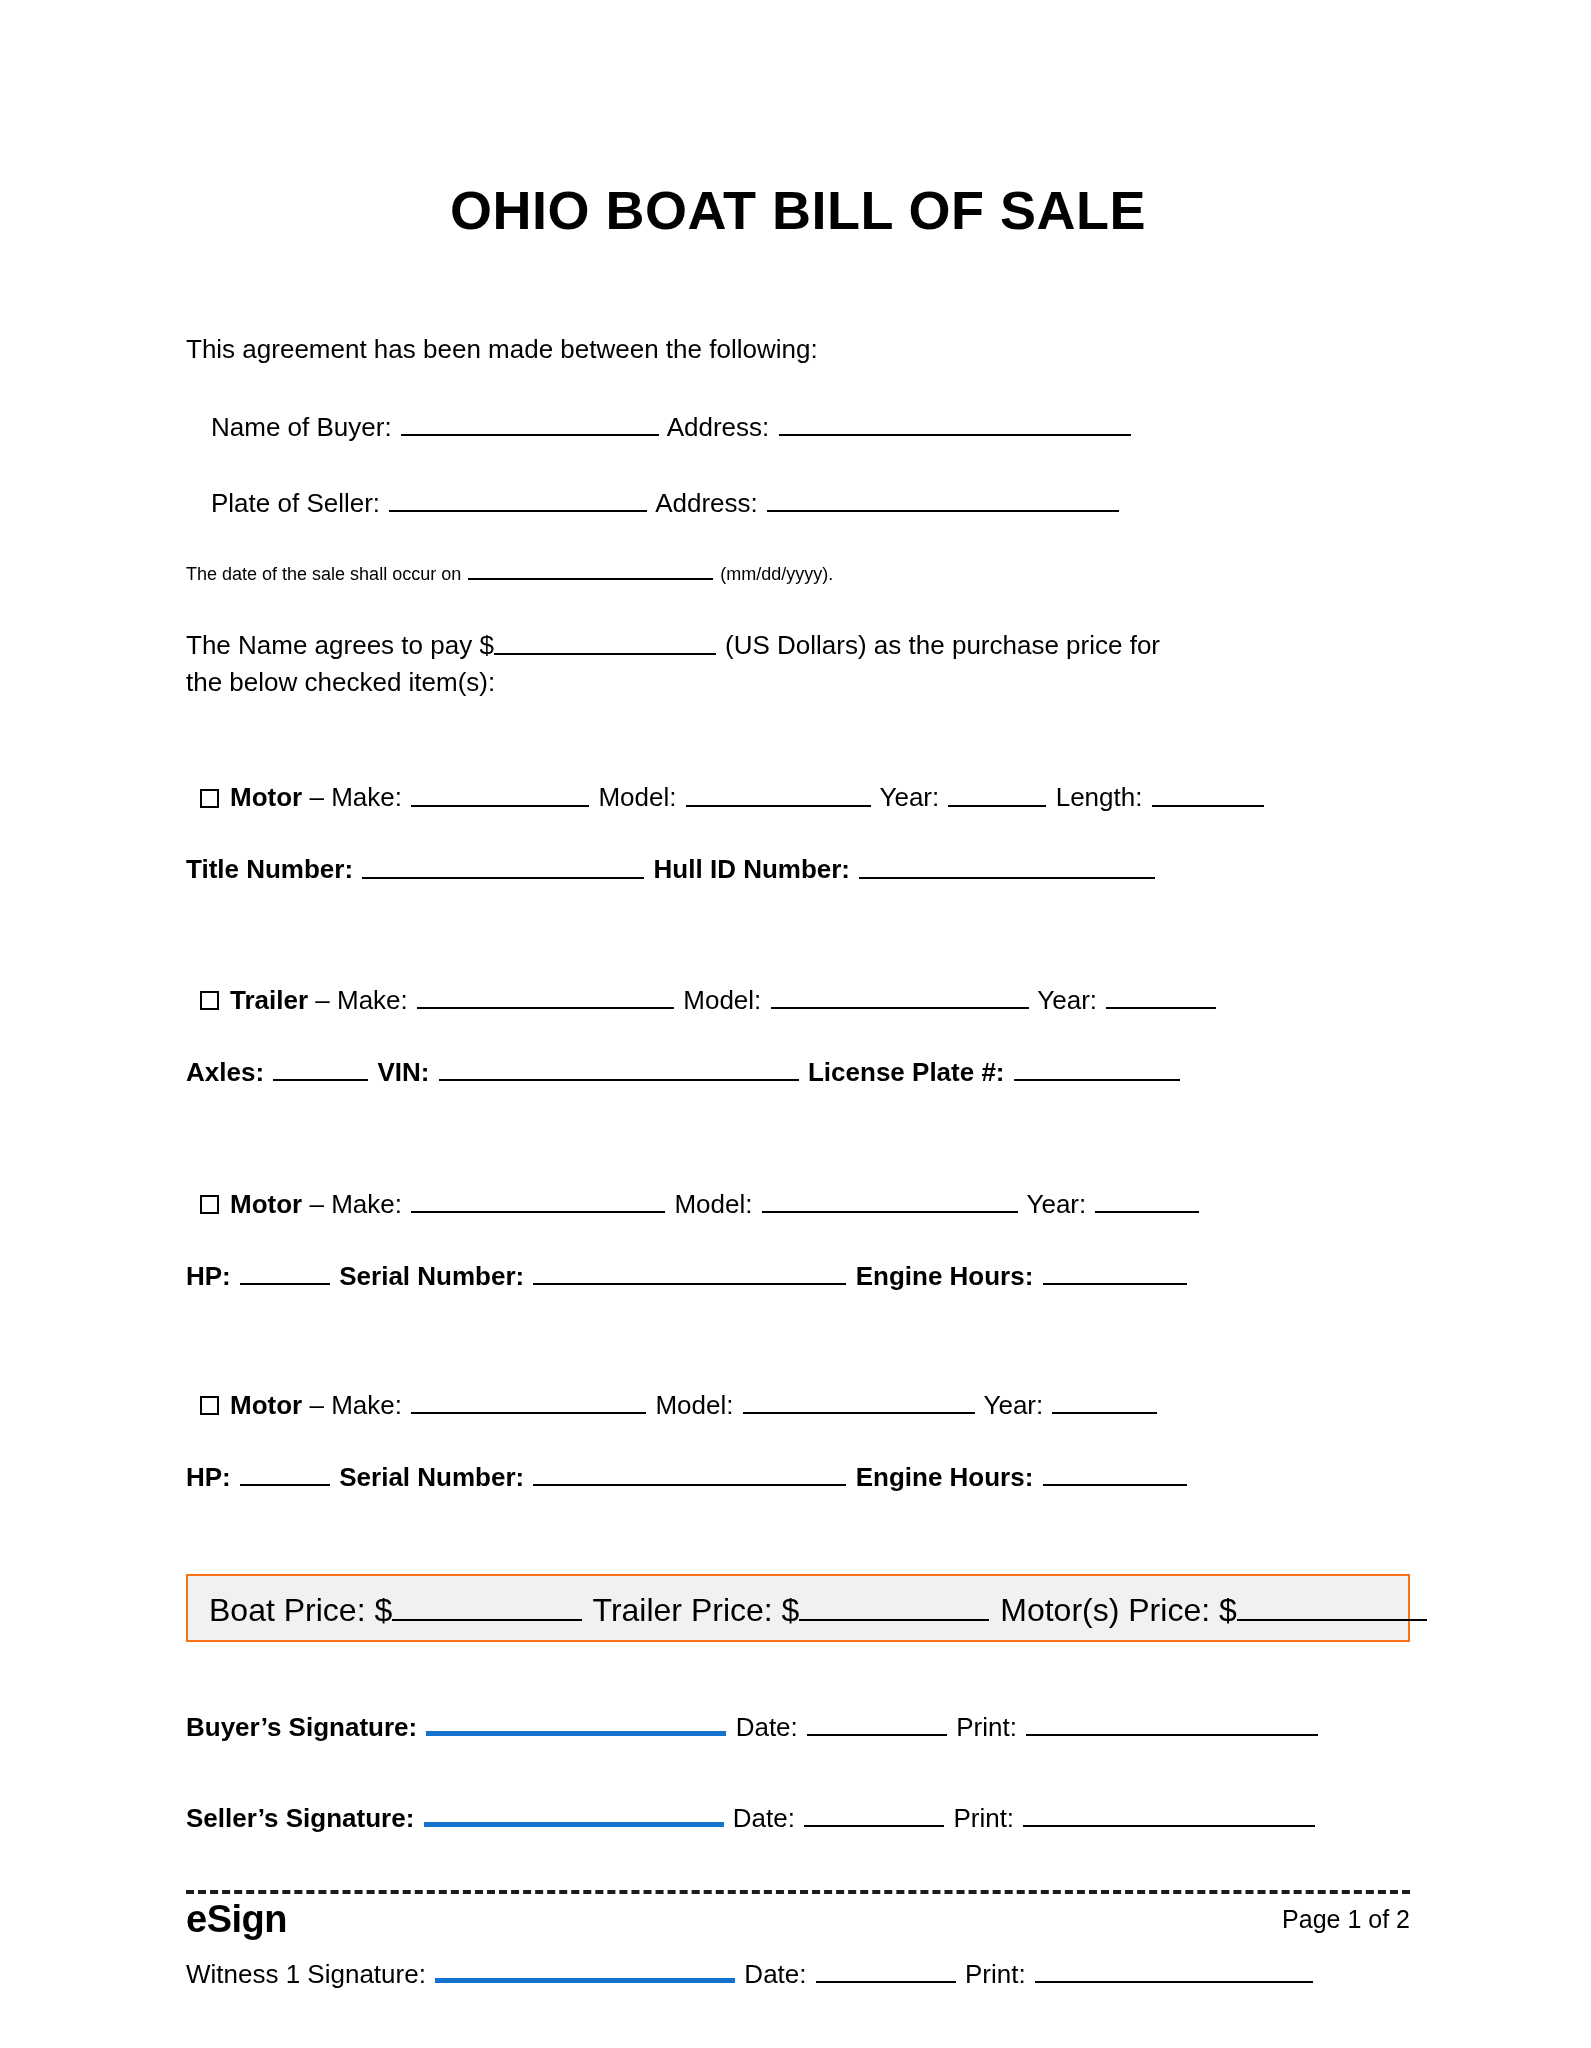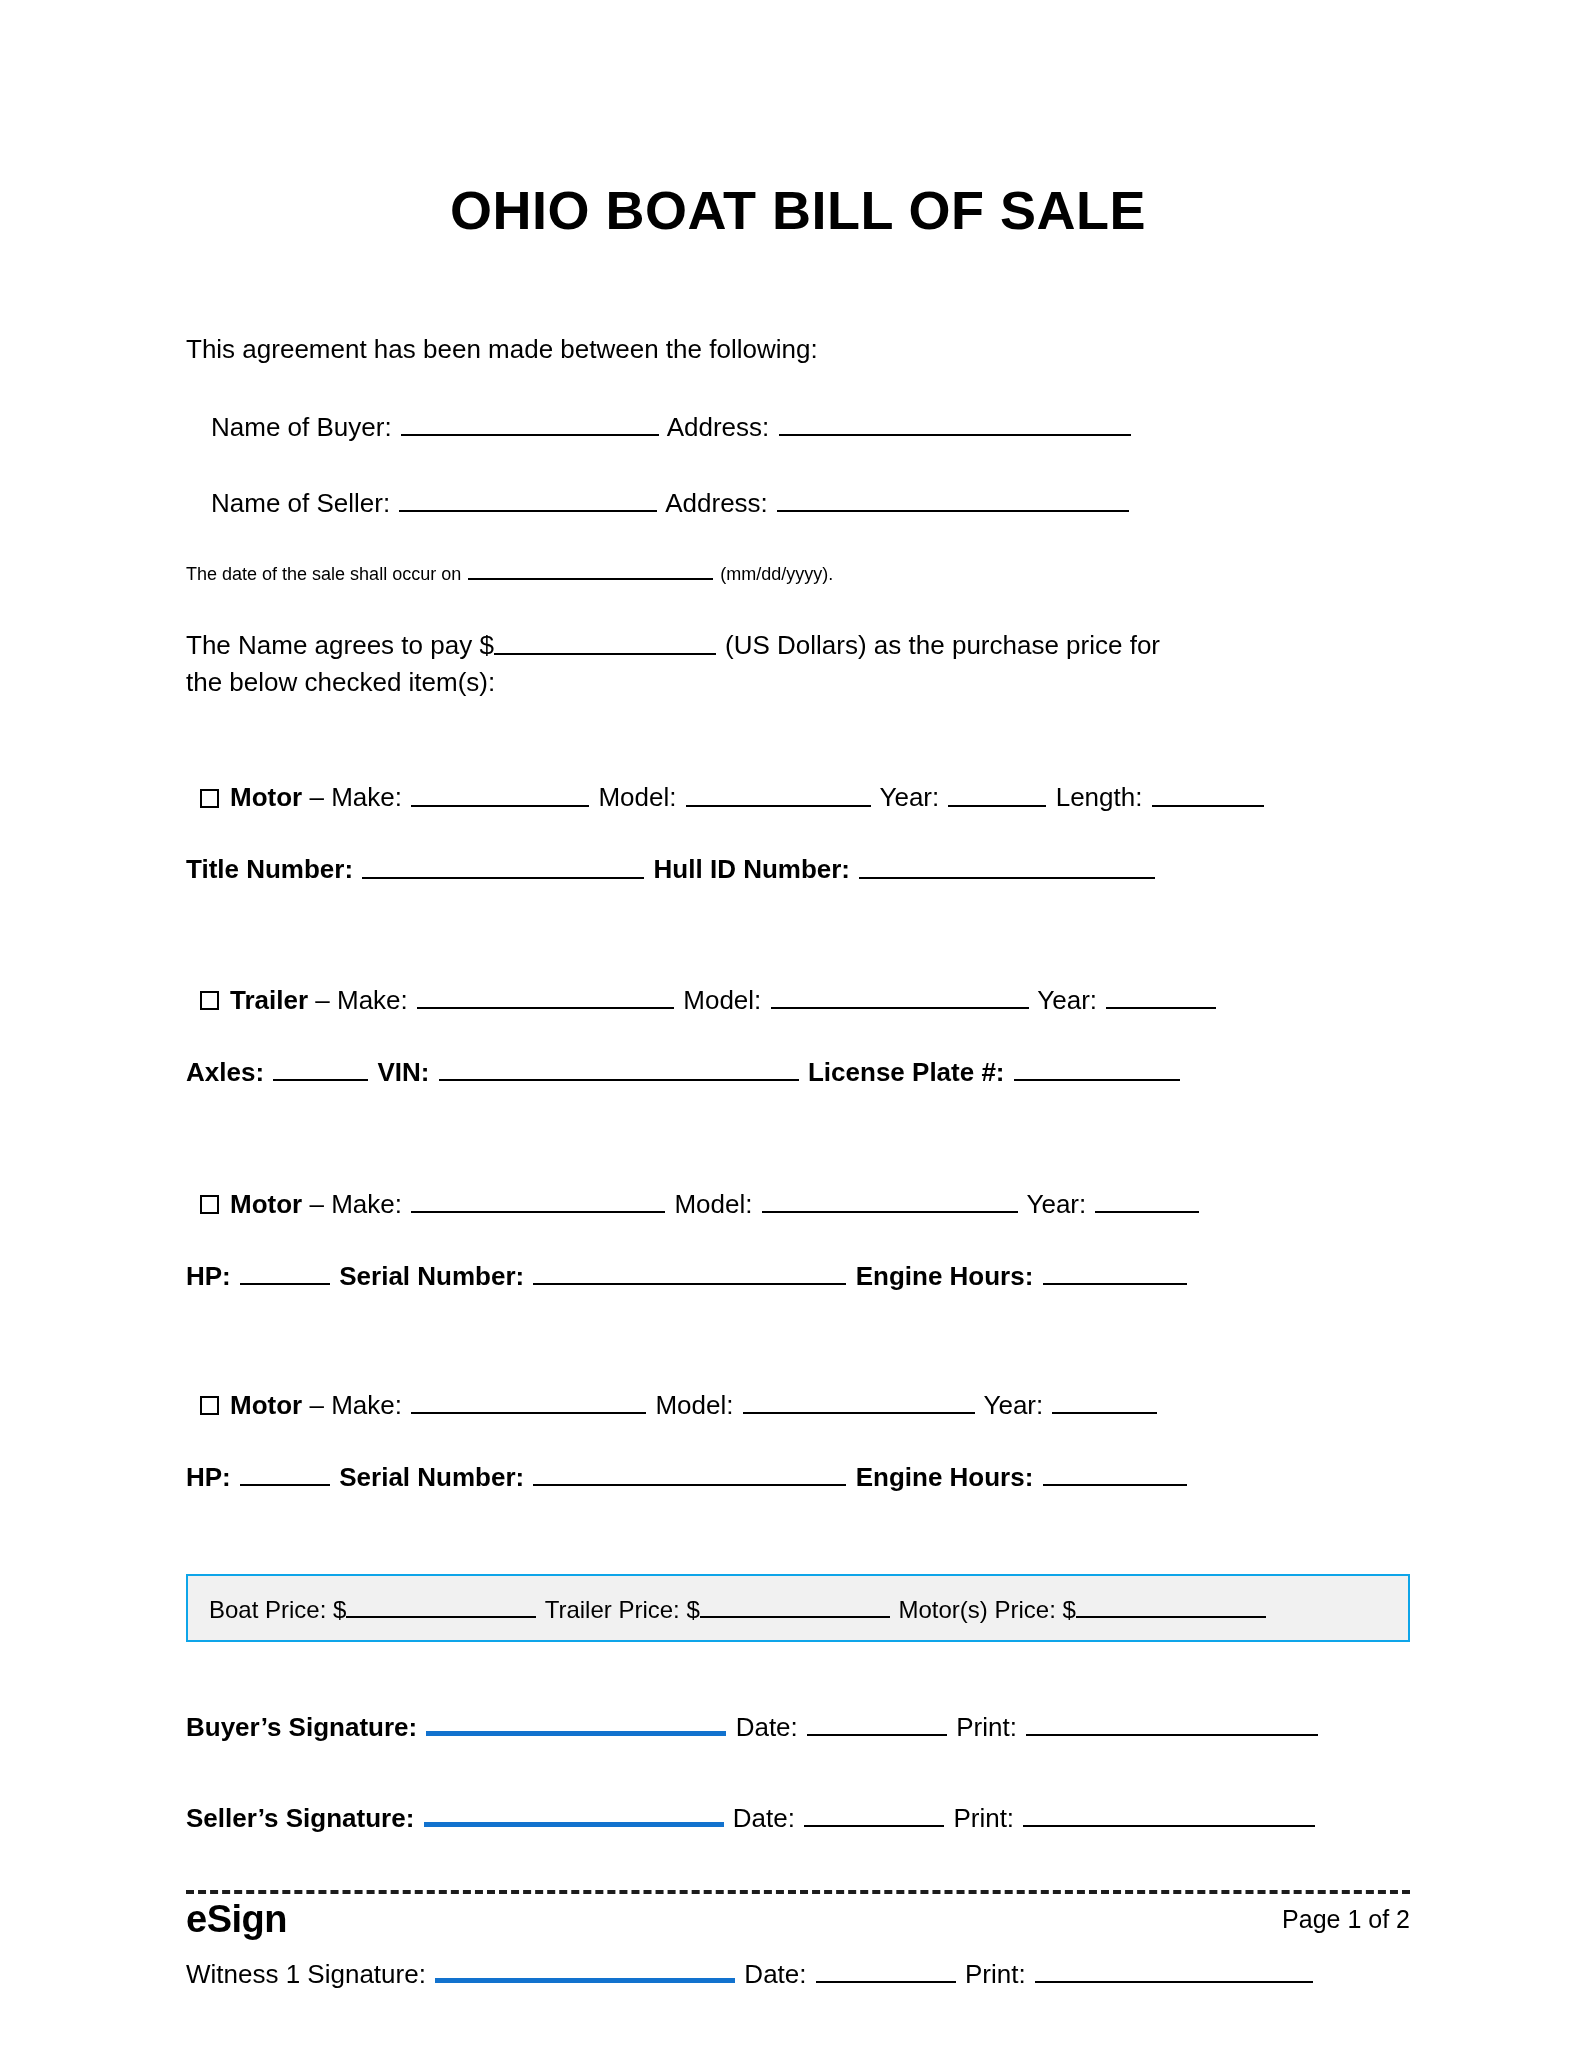--- a/index.html
+++ b/index.html
@@ -131,25 +131,25 @@
     font-weight: bold;
   }
   .sec-boat    { margin-top: 76px; }
   .sec-trailer { margin-top: 96px; }
   .sec-motor1  { margin-top: 97px; }
   .sec-motor2  { margin-top: 94px; }
 
   
   .price-box {
     margin-top: 82px;
-    border: 2px solid #0ea5e9;
+    border: 2px solid #f97316;
     background: #f1f1f1;
     height: 68px;
     line-height: 68px;
-    font-size: 24px;
+    font-size: 32px;
     padding-left: 21px;
     box-sizing: border-box;
     white-space: nowrap;
   }
 
   
   .sig-row {
     font-size: 26px;
     white-space: nowrap;
   }
@@ -198,21 +198,21 @@
     <p class="intro">This agreement has been made between the following:</p>
 
     <div class="party-row">
       <span>Name of Buyer:</span>
       <span class="blank b-name"></span>
       <span>Address:</span>
       <span class="blank b-address"></span>
     </div>
 
     <div class="party-row">
-      <span>Name of Seller:</span>
+      <span>Plate of Seller:</span>
       <span class="blank b-name"></span>
       <span>Address:</span>
       <span class="blank b-address"></span>
     </div>
 
     <div class="sale-date">
       <span>The date of the sale shall occur on</span>
       <span class="blank b-date"></span>
       <span>(mm/dd/yyyy).</span>
     </div>

